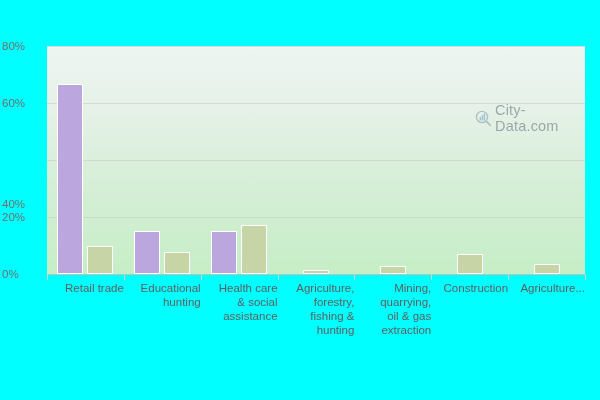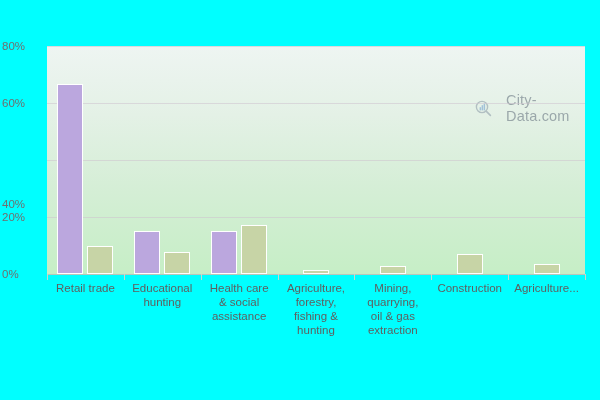--- a/index.html
+++ b/index.html
@@ -46,39 +46,39 @@
     box-sizing:border-box;
   }
   .bar.nightmute{background:#bba7de;}
   .bar.alaska{background:#c7d4a6;}
 
   
   .xaxis{position:absolute;left:47px;top:274px;width:538px;height:1px;background:#b9c6bb;}
   .xtickmark{position:absolute;top:274px;width:1px;height:6px;background:#c9d6cb;}
   .xlabel{
     position:absolute;top:281px;
-    text-align:center;
+    text-align:right;
     font-size:11.5px;line-height:14px;color:#5f5f5f;
     white-space:pre-line;
     overflow:hidden;
   }
 
   
   .legend{
     position:absolute;left:0;top:362px;width:600px;
     display:flex;justify-content:center;align-items:center;gap:26px;
   }
   .legend-item{display:flex;align-items:center;gap:6px;}
   .legend-dot{width:11px;height:11px;border-radius:50%;display:block;}
   .legend-text{font-size:11.5px;font-weight:bold;color:#222;}
 
   
   .watermark{
-    position:absolute;left:428px;top:46px;
-    display:flex;align-items:center;gap:14px;
+    position:absolute;left:428px;top:56px;
+    display:flex;align-items:center;gap:3px;
     opacity:0.62;
   }
   .wm-icon{width:17px;height:17px;position:relative;display:block;}
   .wm-text{font-size:14.5px;color:#6e7b86;letter-spacing:0.2px;}
 </style>
 </head>
 <body>
 
 <div id="chart-root">
 

